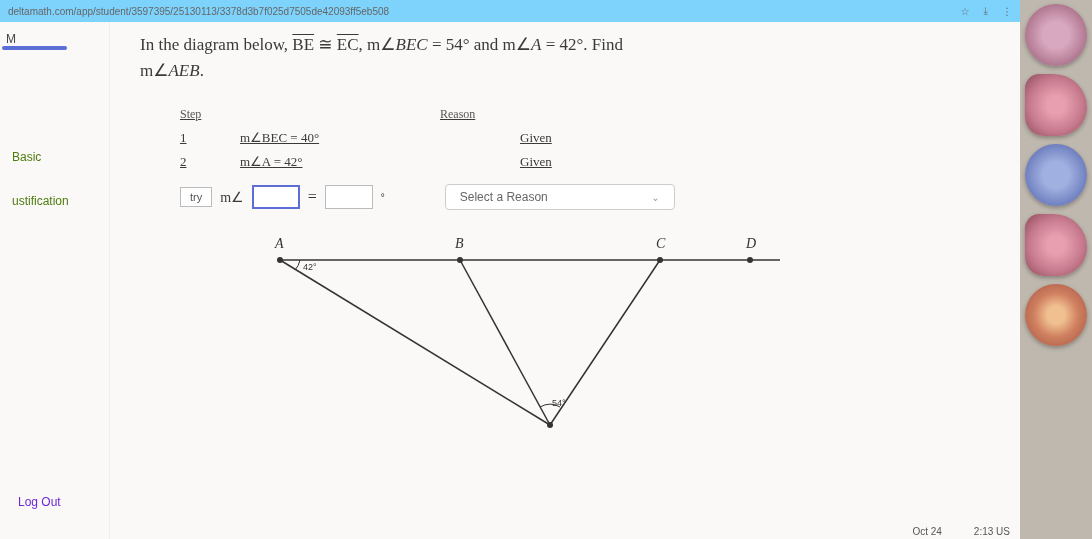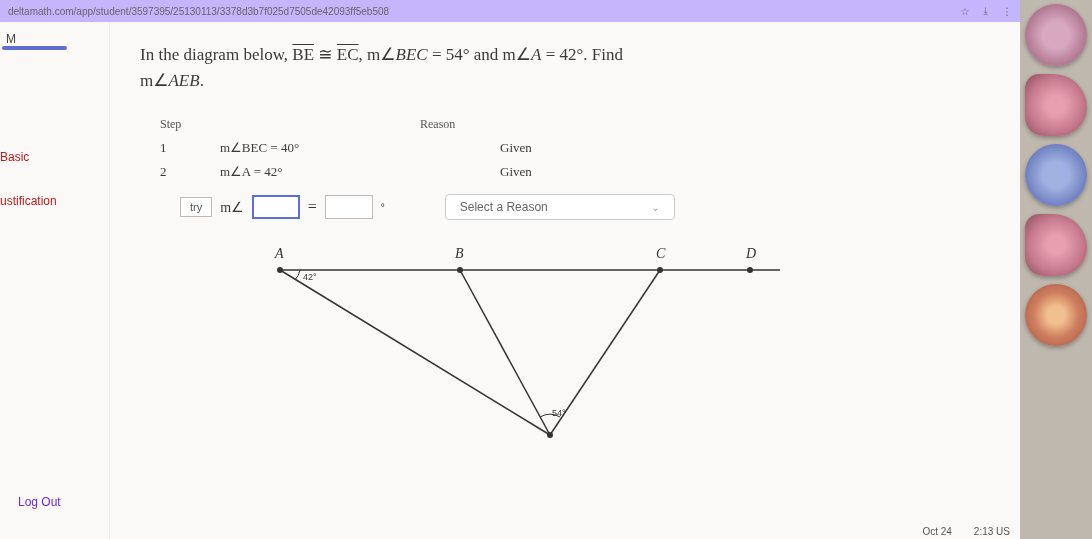--- a/index.html
+++ b/index.html
@@ -13,21 +13,21 @@
     }
     .main-wrap {
       width: 1020px;
       height: 539px;
       background: #f5f3f1;
       display: flex;
       flex-direction: column;
       position: relative;
     }
     .address-bar {
-      background: #c4b5fd;
+      background: #7dd3fc;
       height: 22px;
       display: flex;
       align-items: center;
       padding: 0 8px;
       font-size: 10px;
       color: #666;
       justify-content: space-between;
     }
     .addr-right { display: flex; gap: 14px; align-items: center; }
     .content-area {
@@ -38,40 +38,41 @@
     .sidebar {
       width: 110px;
       background: #faf9f7;
       padding: 10px 0;
       display: flex;
       flex-direction: column;
       gap: 30px;
       border-right: 1px solid #eee;
     }
     .side-label { font-size: 12px; color: #444; padding-left: 6px; }
-    .side-item { padding-left: 0; font-size: 12px; color: #b91c1c; }
+    .side-item { padding-left: 12px; font-size: 12px; color: #4d7c0f; }
     .progress-line { height: 4px; background: #5b6fd6; width: 60%; margin-left: 2px; border-radius: 2px; }
     .logout { margin-top: auto; margin-bottom: 20px; padding-left: 18px; font-size: 12px; color: #6d28d9; }
     .main {
       flex: 1;
-      padding: 20px 30px;
+      padding: 10px 30px;
       color: #3a3a3a;
       position: relative;
     }
     .problem-text {
       font-family: Georgia, serif;
       font-size: 17px;
       line-height: 1.5;
       margin-bottom: 20px;
     }
     .over { text-decoration: overline; }
     .steps-table {
-      margin-left: 20px;
+      margin-left: 40px;
       font-family: Georgia, serif;
       font-size: 13px;
+      text-decoration: underline;
     }
     .steps-header, .steps-row {
       display: grid;
       grid-template-columns: 60px 200px 80px 200px;
       padding: 4px 0;
     }
     .steps-header { color: #555; font-size: 12px; }
     .try-row {
       display: flex;
       align-items: center;
@@ -162,21 +163,21 @@
     .sticker.flower2 {
       background: radial-gradient(circle, #f0c090 20%, #d08060 50%, #a05040 100%);
     }
     .status-bar {
       position: absolute;
       bottom: 2px;
       right: 10px;
       font-size: 10px;
       color: #555;
       display: flex;
-      gap: 22px;
+      gap: 32px;
       align-items: center;
     }
   </style>
 </head>
 <body>
 
 <div class="main-wrap">
   <div class="address-bar">
     <span>deltamath.com/app/student/3597395/25130113/3378d3b7f025d7505de42093ff5eb508</span>
     <div class="addr-right">

